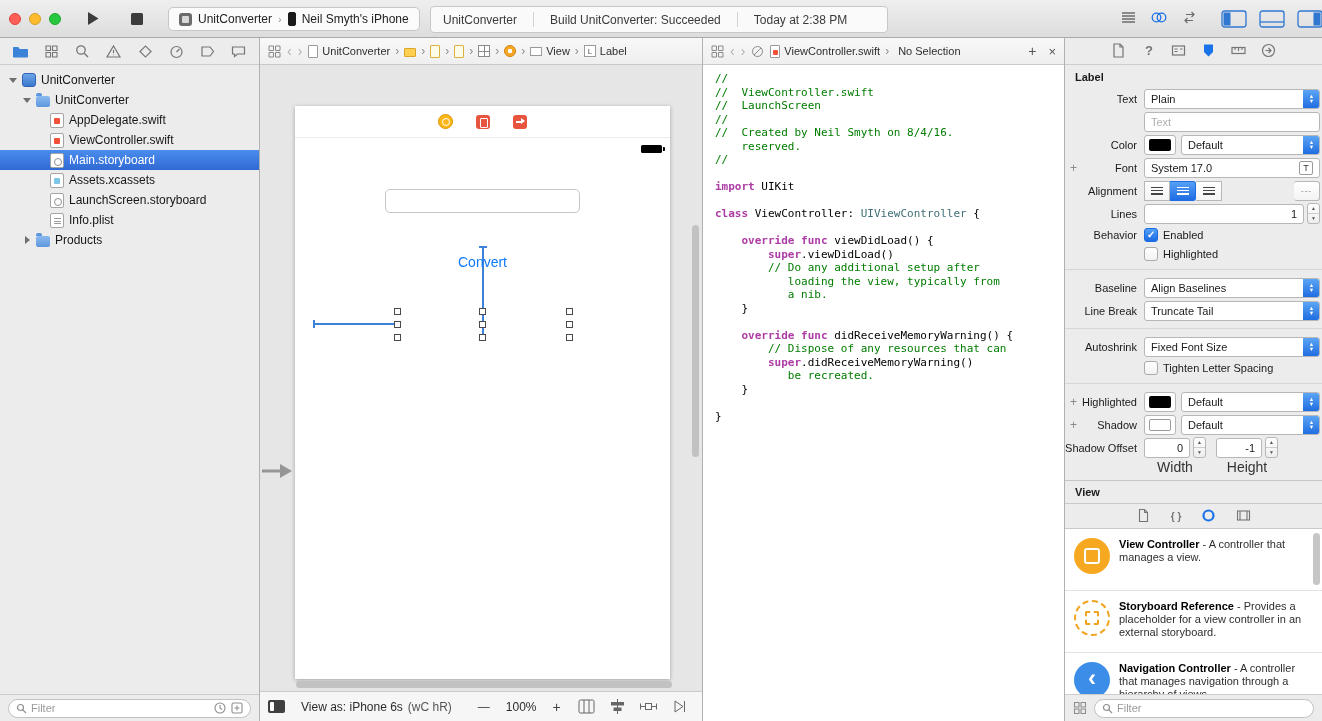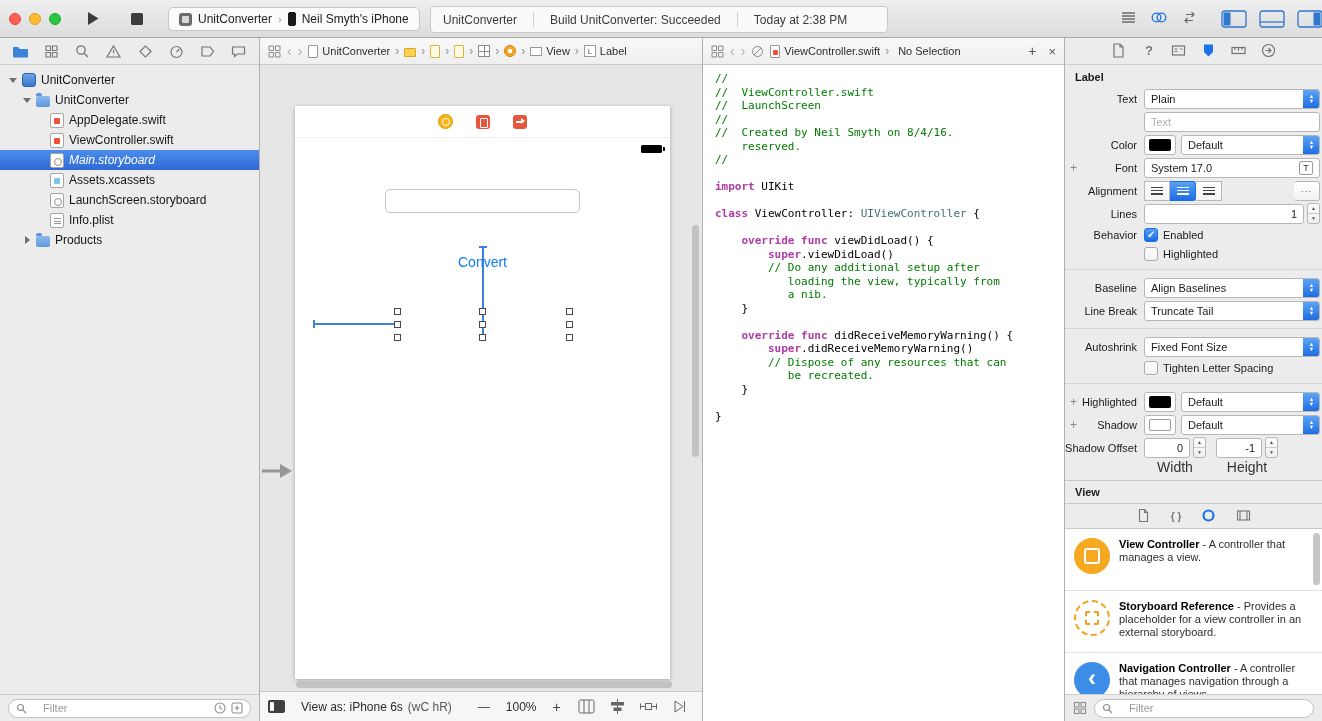--- a/index.html
+++ b/index.html
@@ -30,41 +30,41 @@
   .ed-group { position:absolute; left:1120px; top:9px; display:flex; gap:13px; align-items:center; }
   .vw-group { position:absolute; left:1221px; top:10px; display:flex; gap:12px; align-items:center; }
 
   
   .navigator { position:absolute; top:38px; left:0; width:260px; bottom:0; background:#ececec; border-right:1px solid #b1b1b1; }
   .nav-tabs { height:27px; border-bottom:1px solid #cdcdcd; display:flex; align-items:center; justify-content:space-between; padding:0 12px; }
   .ntab { display:flex; align-items:center; }
   .file-tree { position:absolute; top:28px; left:0; right:0; bottom:27px; overflow:hidden; padding-top:4px; }
   .frow { height:20px; display:flex; align-items:center; font-size:12px; color:#161616; }
   .ind-0 { padding-left:7px; } .ind-1 { padding-left:21px; } .ind-2 { padding-left:35px; }
-  .st-selected { background:linear-gradient(#4a8ded,#3069d4); color:#fff;font-style:italic; }
+  .st-selected { background:linear-gradient(#4a8ded,#3069d4); color:#fff; }
   .dis { width:13px; height:100%; position:relative; flex-shrink:0; }
   .dis-open::before { content:''; position:absolute; left:2px; top:8px;
     border-left:4.5px solid transparent; border-right:4.5px solid transparent; border-top:5.5px solid #6f6f6f; }
   .dis-closed::before { content:''; position:absolute; left:4px; top:5.5px;
     border-top:4.5px solid transparent; border-bottom:4.5px solid transparent; border-left:5.5px solid #6f6f6f; }
   .fi { width:14px; height:15px; margin:0 5px 0 2px; position:relative; flex-shrink:0; }
   .fi-project { height:14px; background:linear-gradient(#6fa6e8,#3a78cf); border:1px solid #2f62b4; border-radius:3px; }
   .fi-folder,.fi-group { height:11px; margin-top:2px; background:linear-gradient(#8cbaf0,#5e97dd); border-radius:2px; }
   .fi-folder::before,.fi-group::before { content:''; position:absolute; top:-3px; left:0; width:6px; height:3px; background:#5e97dd; border-radius:2px 2px 0 0; }
   .fi-swift,.fi-storyboard,.fi-assets,.fi-plist { background:#fff; border:1px solid #a5a5a5; border-radius:2px; }
   .fi-swift::after { content:''; position:absolute; left:3px; top:4px; width:6px; height:6px; background:#f05138; border-radius:1px; }
   .fi-storyboard::after { content:''; position:absolute; left:3px; top:4px; width:6px; height:6px; border:1px solid #8f8f8f; border-radius:50%; }
   .fi-assets::after { content:''; position:absolute; left:3px; top:4px; width:6px; height:6px; background:#7ec6e8; border-radius:1px; }
   .fi-plist::after { content:''; position:absolute; left:2.5px; top:4px; width:7px; height:6px;
     background:repeating-linear-gradient(to bottom,#9a9a9a 0 1px,transparent 1px 2.5px); }
   .flabel { white-space:nowrap; }
   .nav-filter,.insp-filter { position:absolute; bottom:0; left:0; right:0; height:27px; border-top:1px solid #cdcdcd;
     display:flex; align-items:center; gap:7px; padding:0 8px; background:#ececec; }
   .pill { flex:1; height:19px; background:#fff; border:1px solid #c2c2c2; border-radius:10px;
-    display:flex; align-items:center; padding:0 7px; gap:16px; font-size:11px; color:#9a9a9a; }
+    display:flex; align-items:center; padding:0 7px; gap:4px; font-size:11px; color:#9a9a9a; }
   .pill-icons { margin-left:auto; display:flex; gap:5px; align-items:center; }
 
   
   .jumpbar { position:absolute; left:0; right:0; top:0; height:27px; background:linear-gradient(#f8f8f8,#efefef);
     border-bottom:1px solid #c9c9c9; display:flex; align-items:center; padding:0 8px; gap:6px; font-size:11px; color:#2e2e2e; }
   .jbic { display:flex; align-items:center; color:#8a8a8a; }
   .jb-ch { font-size:14px; color:#b0b0b0; line-height:1; }
   .crumbs { display:flex; align-items:center; }
   .crumb { display:inline-flex; align-items:center; }
   .crumb + .crumb::before { content:'›'; margin:0 5px; color:#8e8e8e; font-size:12px; }
@@ -547,22 +547,22 @@
           <div class="cl"><span class="tk-k">class</span><span class="tk-p"> ViewController: </span><span class="tk-t">UIViewController</span><span class="tk-p"> {</span></div>
           <div class="cl">&nbsp;</div>
           <div class="cl"><span class="tk-p">    </span><span class="tk-k">override</span><span class="tk-p"> </span><span class="tk-k">func</span><span class="tk-p"> viewDidLoad() {</span></div>
           <div class="cl"><span class="tk-p">        </span><span class="tk-k">super</span><span class="tk-p">.viewDidLoad()</span></div>
           <div class="cl"><span class="tk-p">        </span><span class="tk-c">// Do any additional setup after</span></div>
           <div class="cl"><span class="tk-c">           loading the view, typically from</span></div>
           <div class="cl"><span class="tk-c">           a nib.</span></div>
           <div class="cl"><span class="tk-p">    }</span></div>
           <div class="cl">&nbsp;</div>
           <div class="cl"><span class="tk-p">    </span><span class="tk-k">override</span><span class="tk-p"> </span><span class="tk-k">func</span><span class="tk-p"> didReceiveMemoryWarning() {</span></div>
+          <div class="cl"><span class="tk-p">        </span><span class="tk-c">// Dispose of any resources that can</span></div>
           <div class="cl"><span class="tk-p">        </span><span class="tk-k">super</span><span class="tk-p">.didReceiveMemoryWarning()</span></div>
-          <div class="cl"><span class="tk-p">        </span><span class="tk-c">// Dispose of any resources that can</span></div>
           <div class="cl"><span class="tk-c">           be recreated.</span></div>
           <div class="cl"><span class="tk-p">    }</span></div>
           <div class="cl">&nbsp;</div>
           <div class="cl"><span class="tk-p">}</span></div>
         </div>
     </div>
   </div>
 
   <div class="inspector">
     <div class="insp-tabs">

